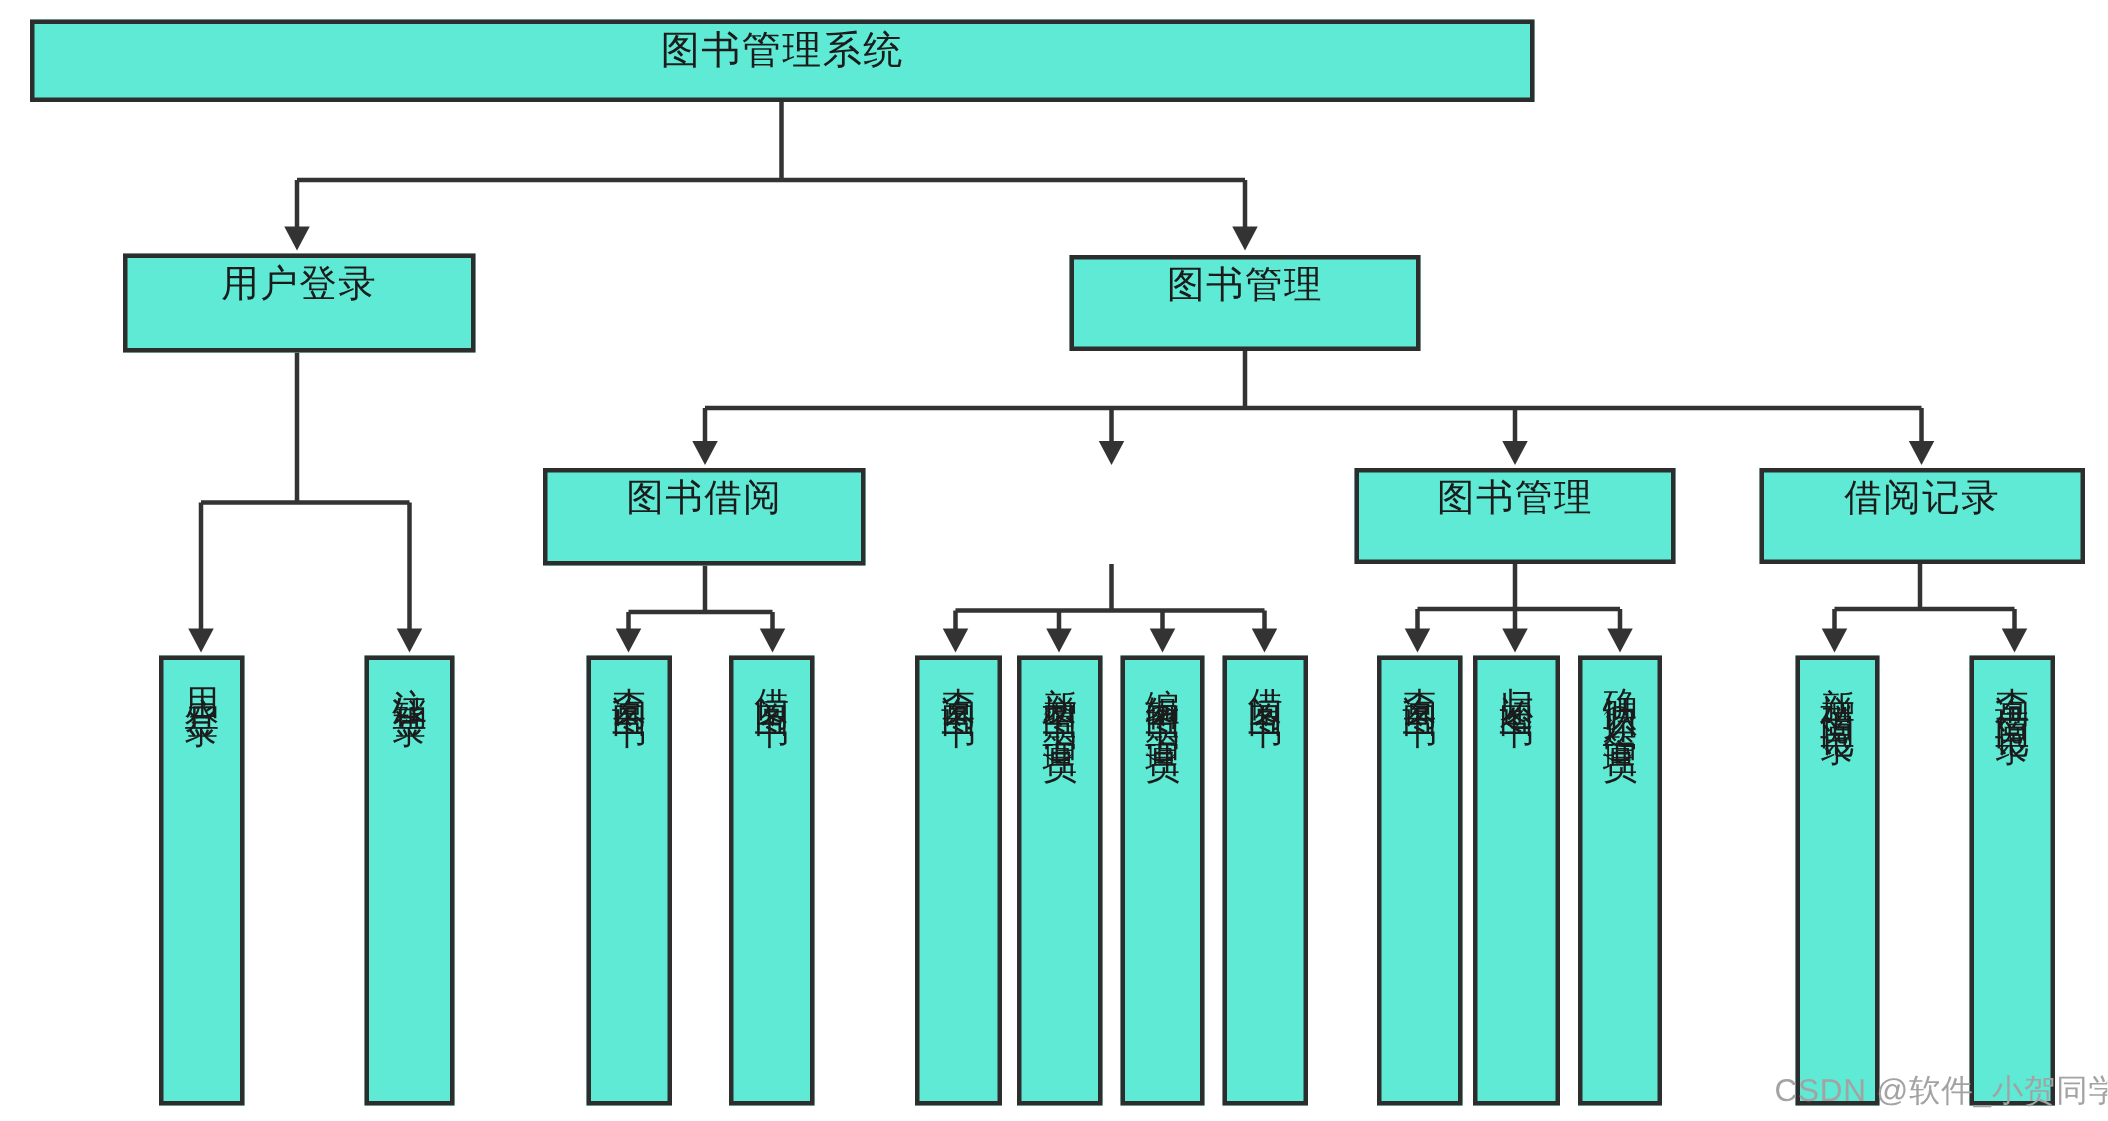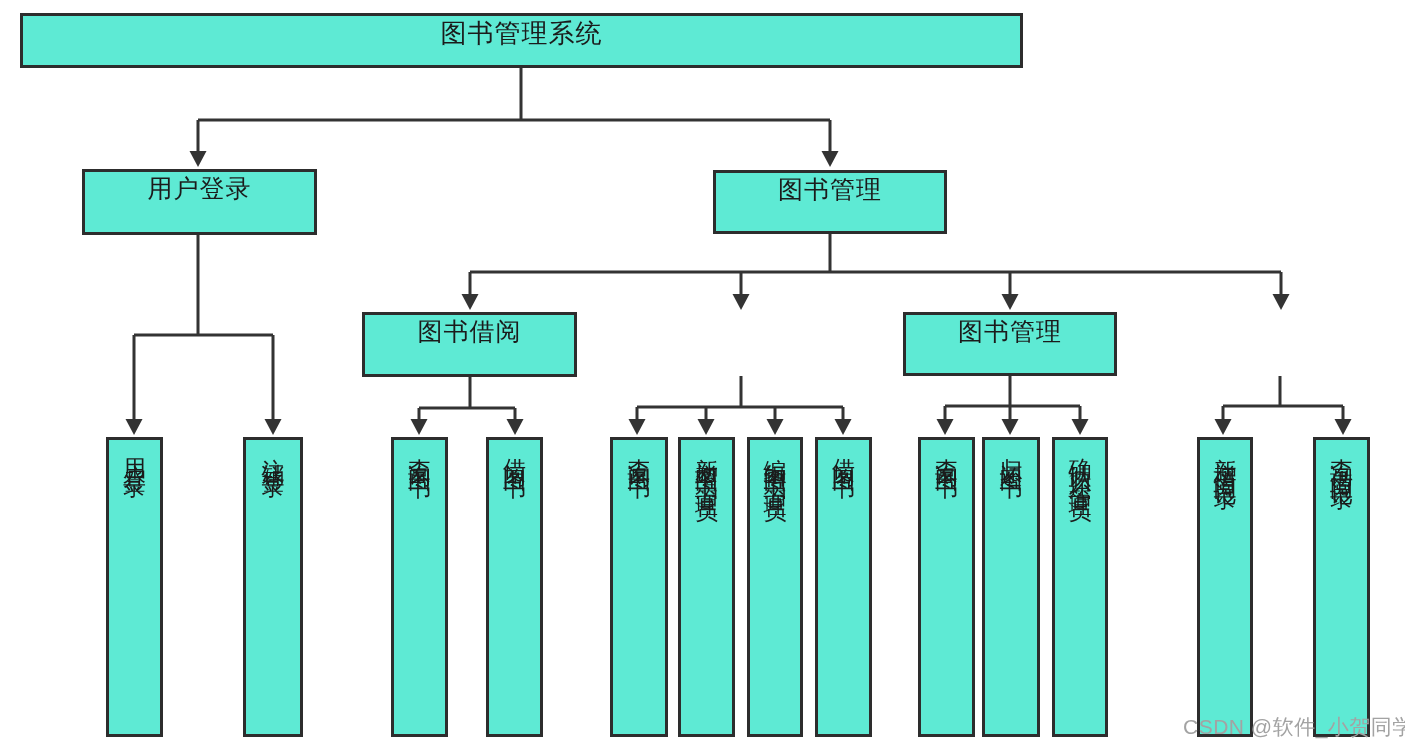--- a/index.html
+++ b/index.html
@@ -111,20 +111,23 @@
   <div class="node" style="left:713px; top:170px; width:234px; height:64px;">
     <span class="hlabel">图书管理</span>
   </div>
 
   <div class="node" style="left:362px; top:312px; width:215px; height:65px;">
     <span class="hlabel">图书借阅</span>
   </div>
   <div class="node" style="left:903px; top:312px; width:214px; height:64px;">
     <span class="hlabel">图书管理</span>
   </div>
+  <div class="node" style="left:1173px; top:312px; width:217px; height:64px;">
+    <span class="hlabel">借阅记录</span>
+  </div>
 
   <div class="node leaf" style="left:106px; width:57px;">
     <span class="vlabel">用户登录</span>
   </div>
   <div class="node leaf" style="left:243px; width:60px;">
     <span class="vlabel">注销登录</span>
   </div>
 
   <div class="node leaf" style="left:391px; width:57px;">
     <span class="vlabel">查询图书</span>

